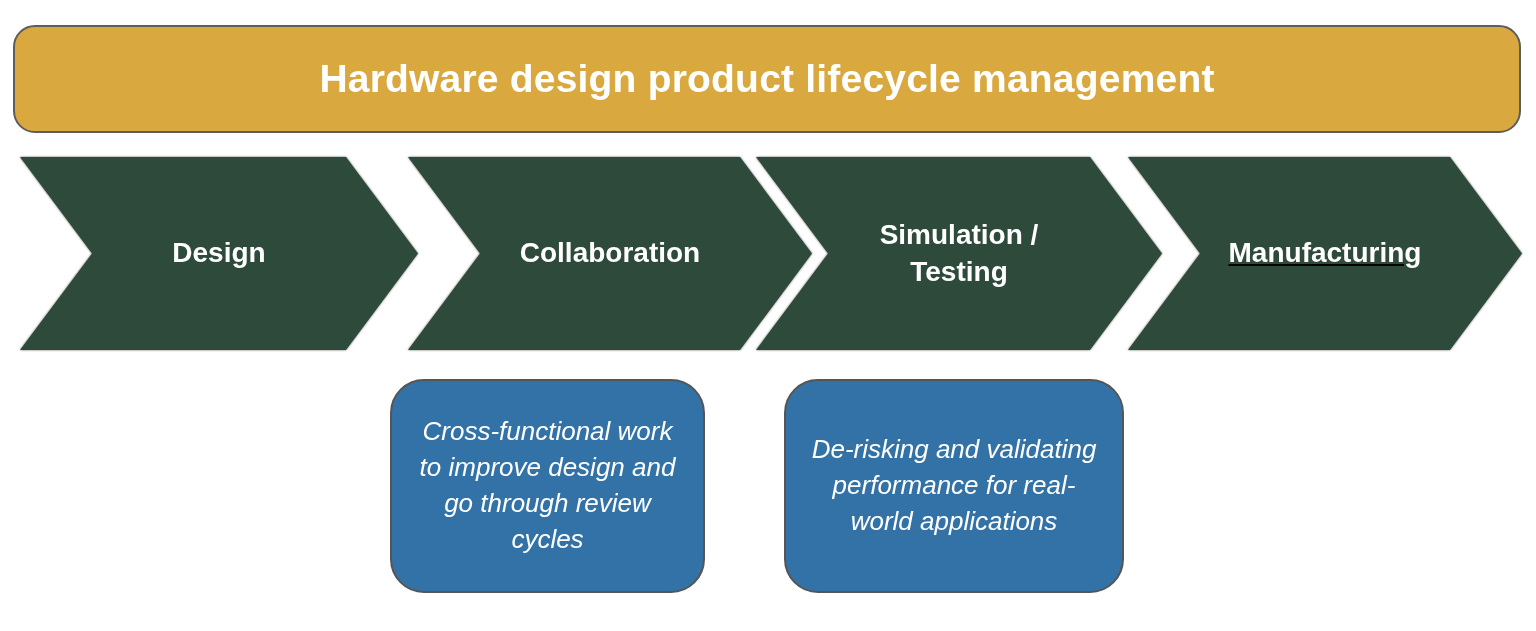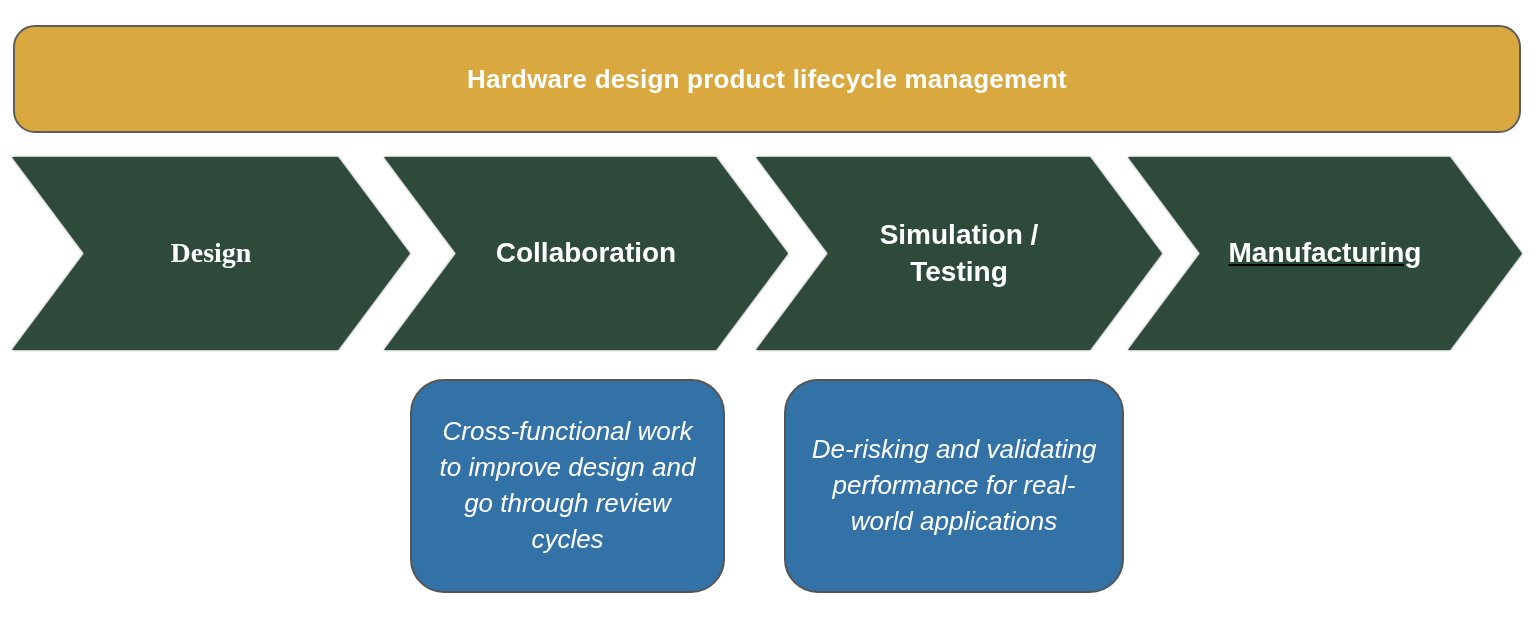--- a/index.html
+++ b/index.html
@@ -24,21 +24,21 @@
     width: 1508px; height: 108px;
     background: #D9A83F;
     border: 2px solid #5d5d5d;
     border-radius: 22px;
     display: flex;
     align-items: center;
     justify-content: center;
   }
   .banner-title {
     color: #ffffff;
-    font-size: 26px;
+    font-size: 39px;
     font-weight: bold;
     letter-spacing: 0.2px;
     text-align: center;
   }
 
   
   .chev-wrap {
     position: absolute;
     top: 157px;
     height: 193px;
@@ -53,22 +53,22 @@
     justify-content: center;
   }
   .chev-label {
     color: #ffffff;
     font-size: 28px;
     font-weight: bold;
     text-align: center;
     line-height: 1.3;
     max-width: 252px;
   }
-  .chev-1 { left: 12px;   width: 398px; font-family: Liberation Serif, serif; }
-  .chev-2 { left: 384px;  width: 404px; }
+  .chev-1 { left: 20px;   width: 398px; }
+  .chev-2 { left: 408px;  width: 404px; }
   .chev-3 { left: 756px;  width: 406px; }
   .chev-4 { left: 1128px; width: 394px; text-decoration: underline; }
 
   
   .card {
     position: absolute;
     top: 379px;
     height: 214px;
     background: #3372A7;
     border: 2px solid #555555;
@@ -79,21 +79,21 @@
     padding: 10px 24px;
   }
   .card-text {
     color: #ffffff;
     font-size: 26px;
     font-style: italic;
     text-align: center;
     line-height: 1.38;
   }
   .card-1 { left: 14px;   width: 319px; }
-  .card-2 { left: 390px;  width: 315px; margin-left: 20px; }
+  .card-2 { left: 390px;  width: 315px; }
   .card-3 { left: 784px;  width: 340px; }
   .card-4 { left: 1132px; width: 318px; }
 </style>
 </head>
 <body>
 
 <div id="canvas">
 
   <div class="banner">
     <div class="banner-title">Hardware design product lifecycle management</div>

